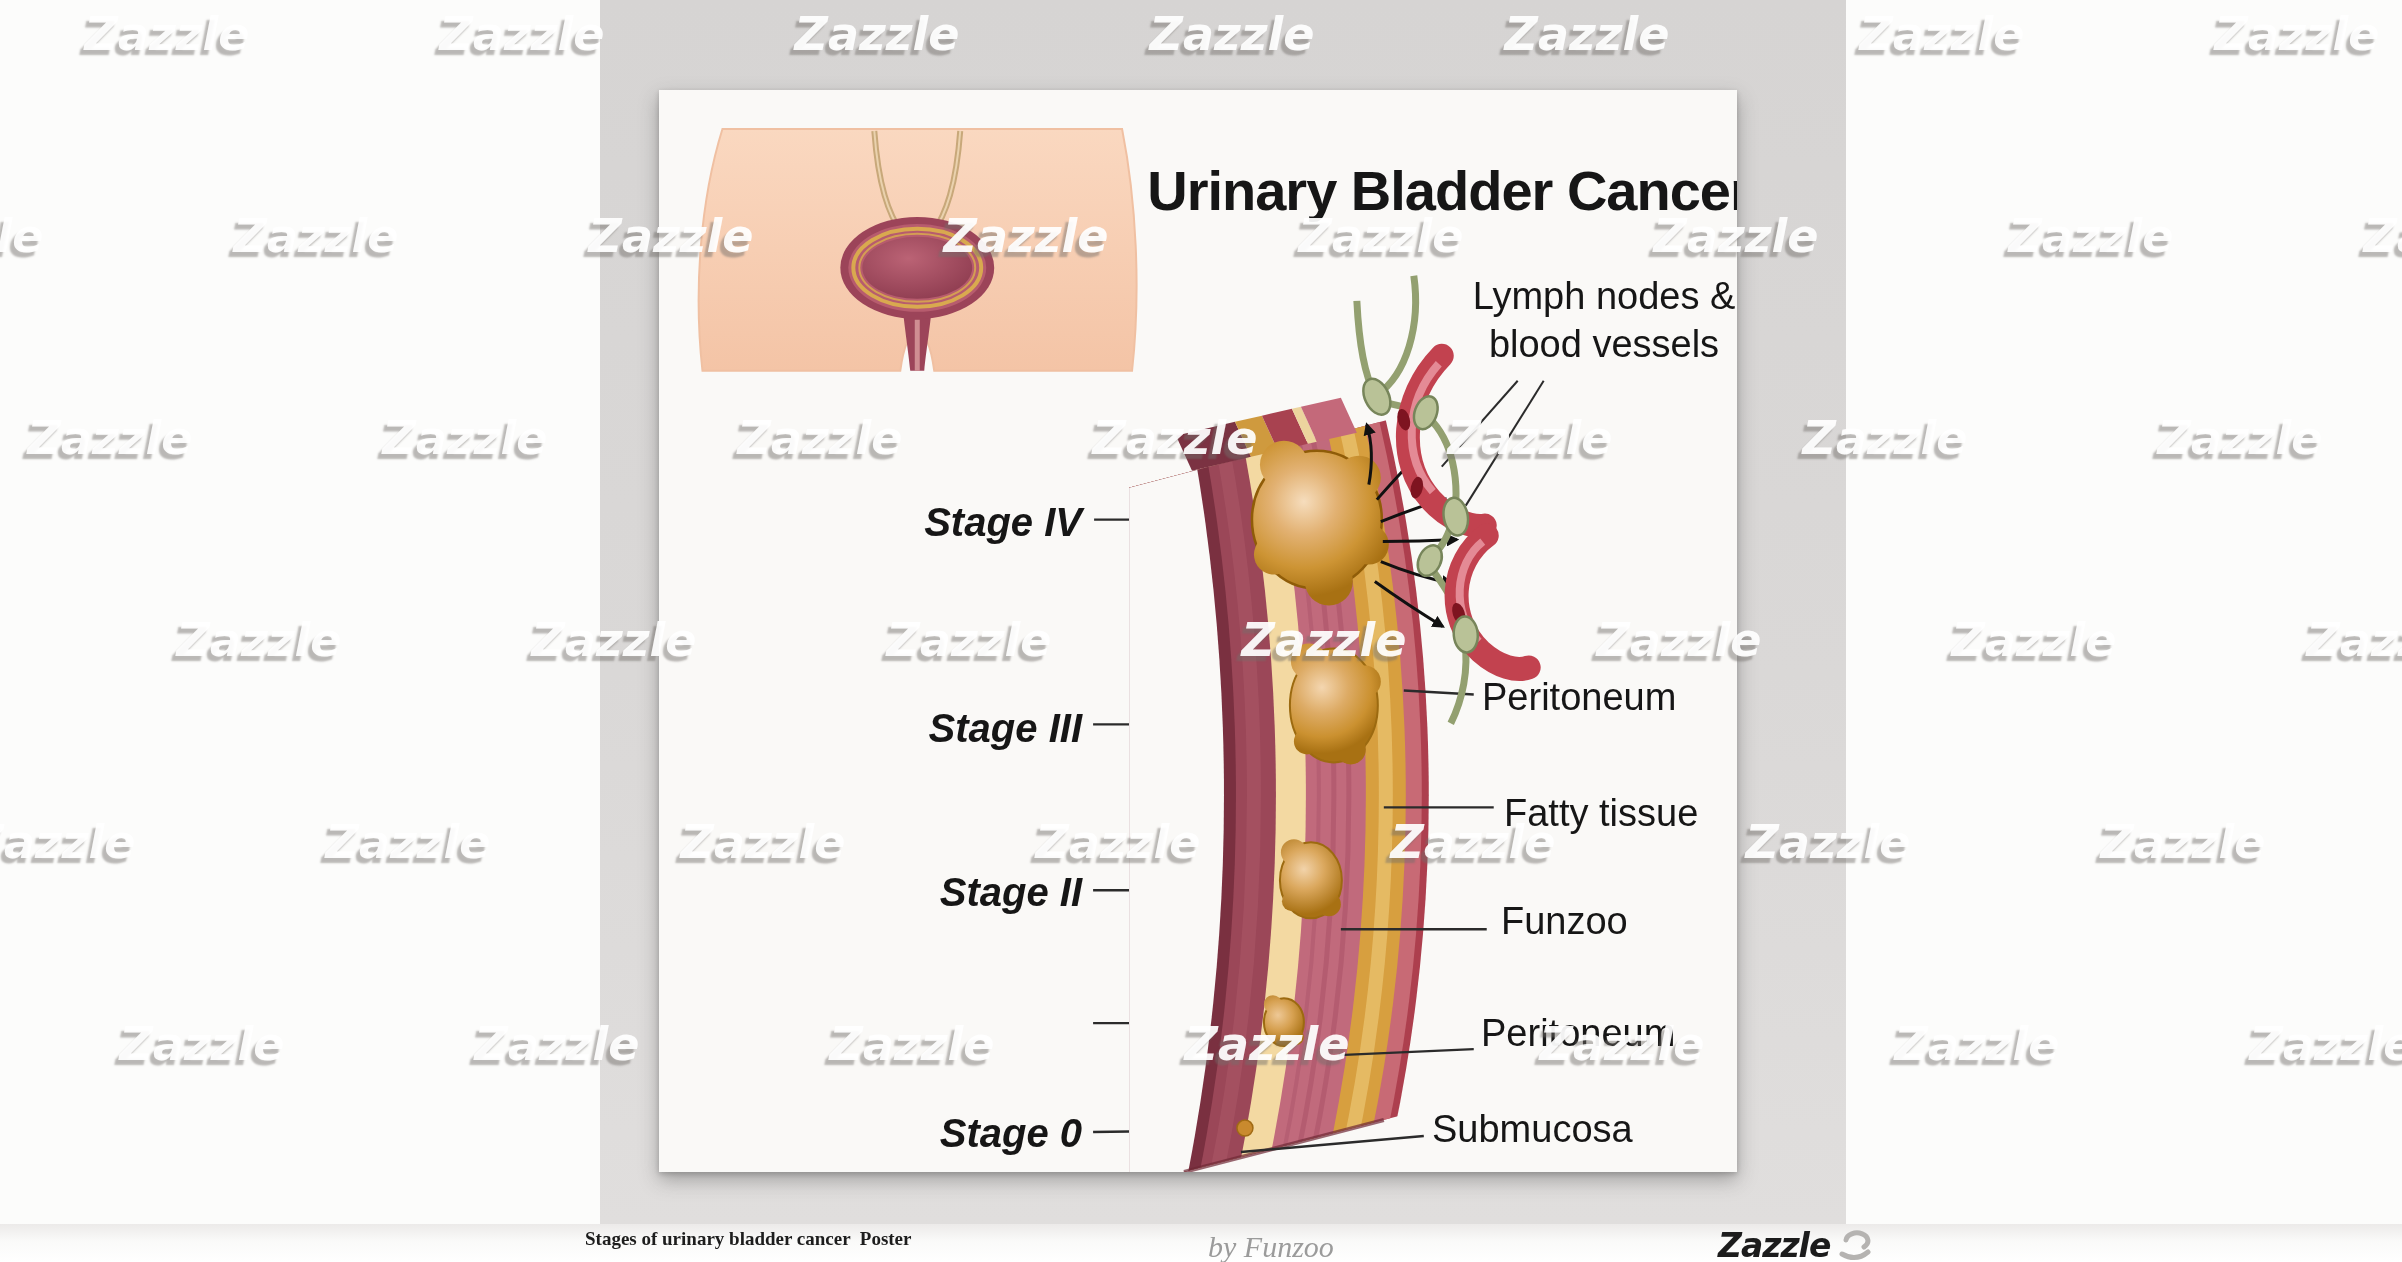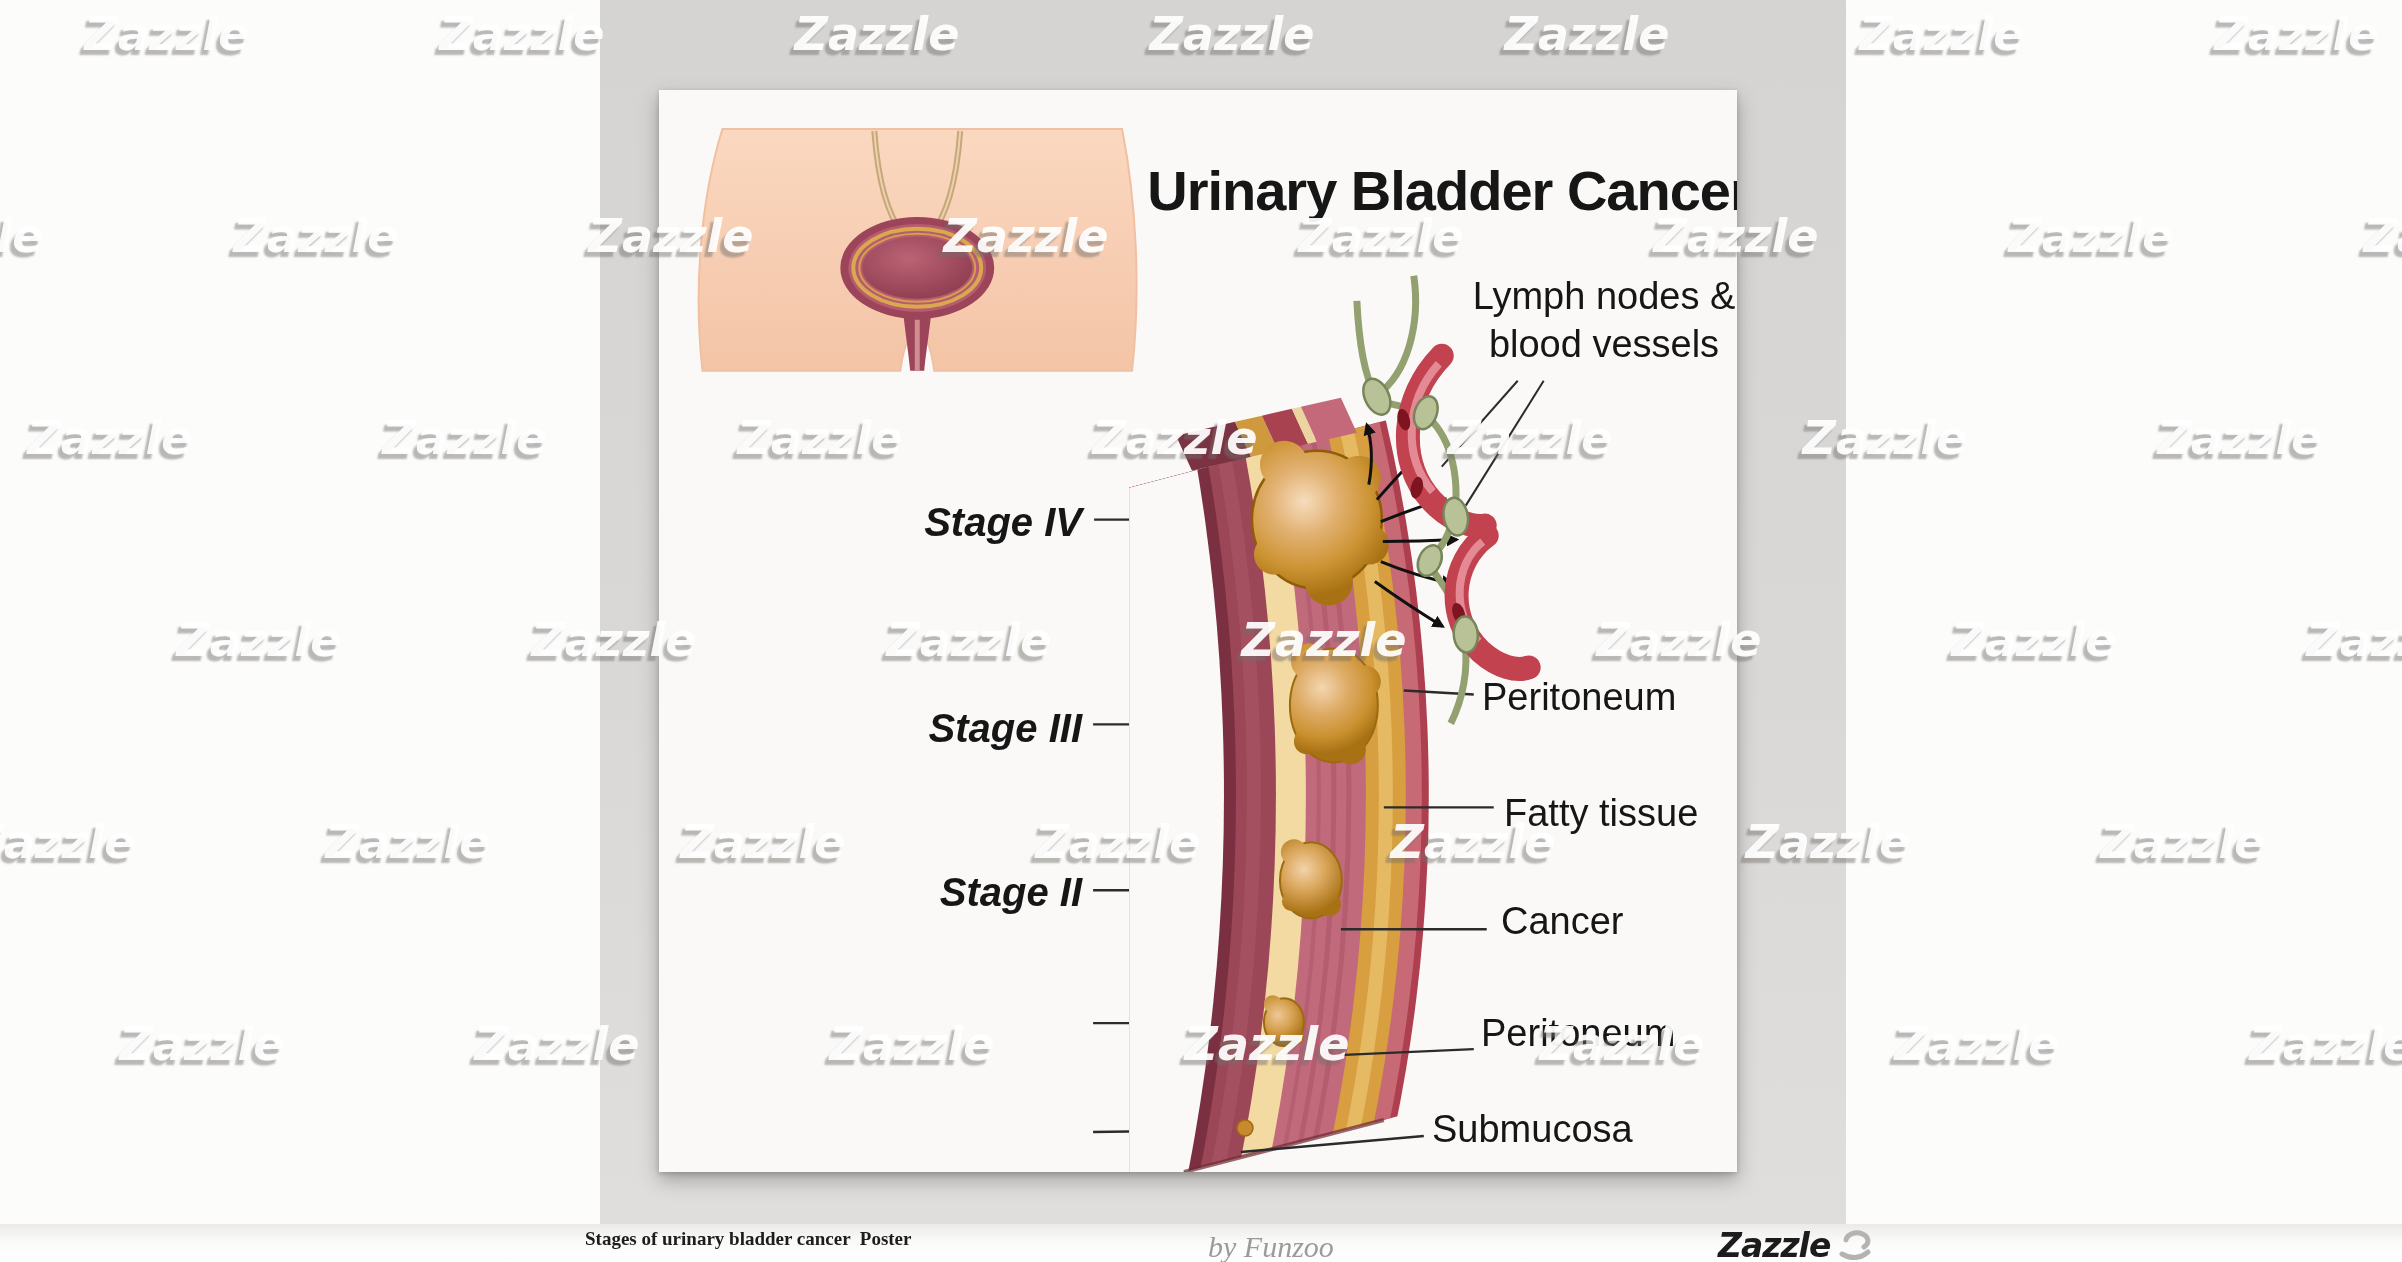--- a/index.html
+++ b/index.html
@@ -204,24 +204,25 @@
       </g>
     </svg>
 
     <div class="lbl title">Urinary Bladder Cancer</div>
     <div class="lbl lymph" style="top:182px">Lymph nodes &amp;</div>
     <div class="lbl stage-label" style="top:408px">Stage IV</div>
 
     <div class="lbl lymph" style="top:230px">blood vessels</div>
     <div class="lbl stage-label" style="top:778px">Stage II</div>
     <div class="lbl stage-label" style="top:614px">Stage III</div>
+    <div class="lbl stage-label" style="top:1019px">Stage 0</div>
 
     <div class="lbl layer-label" style="left:823px;top:584px">Peritoneum</div>
     <div class="lbl layer-label" style="left:845px;top:700px">Fatty tissue</div>
-    <div class="lbl layer-label" style="left:842px;top:808px">Cancer</div>
+    <div class="lbl layer-label" style="left:842px;top:808px">Funzoo</div>
     <div class="lbl layer-label" style="left:822px;top:920px">Peritoneum</div>
     <div class="lbl layer-label" style="left:773px;top:1016px">Submucosa</div>
   </div>
 
   <div class="watermarks" id="wmLayer">
       <span class="wm" style="left: 167px; top: 34px;">Zazzle</span>
       <span class="wm" style="left: 522px; top: 34px;">Zazzle</span>
       <span class="wm" style="left: 877px; top: 34px;">Zazzle</span>
       <span class="wm" style="left: 1232px; top: 34px;">Zazzle</span>
       <span class="wm" style="left: 1587px; top: 34px;">Zazzle</span>

